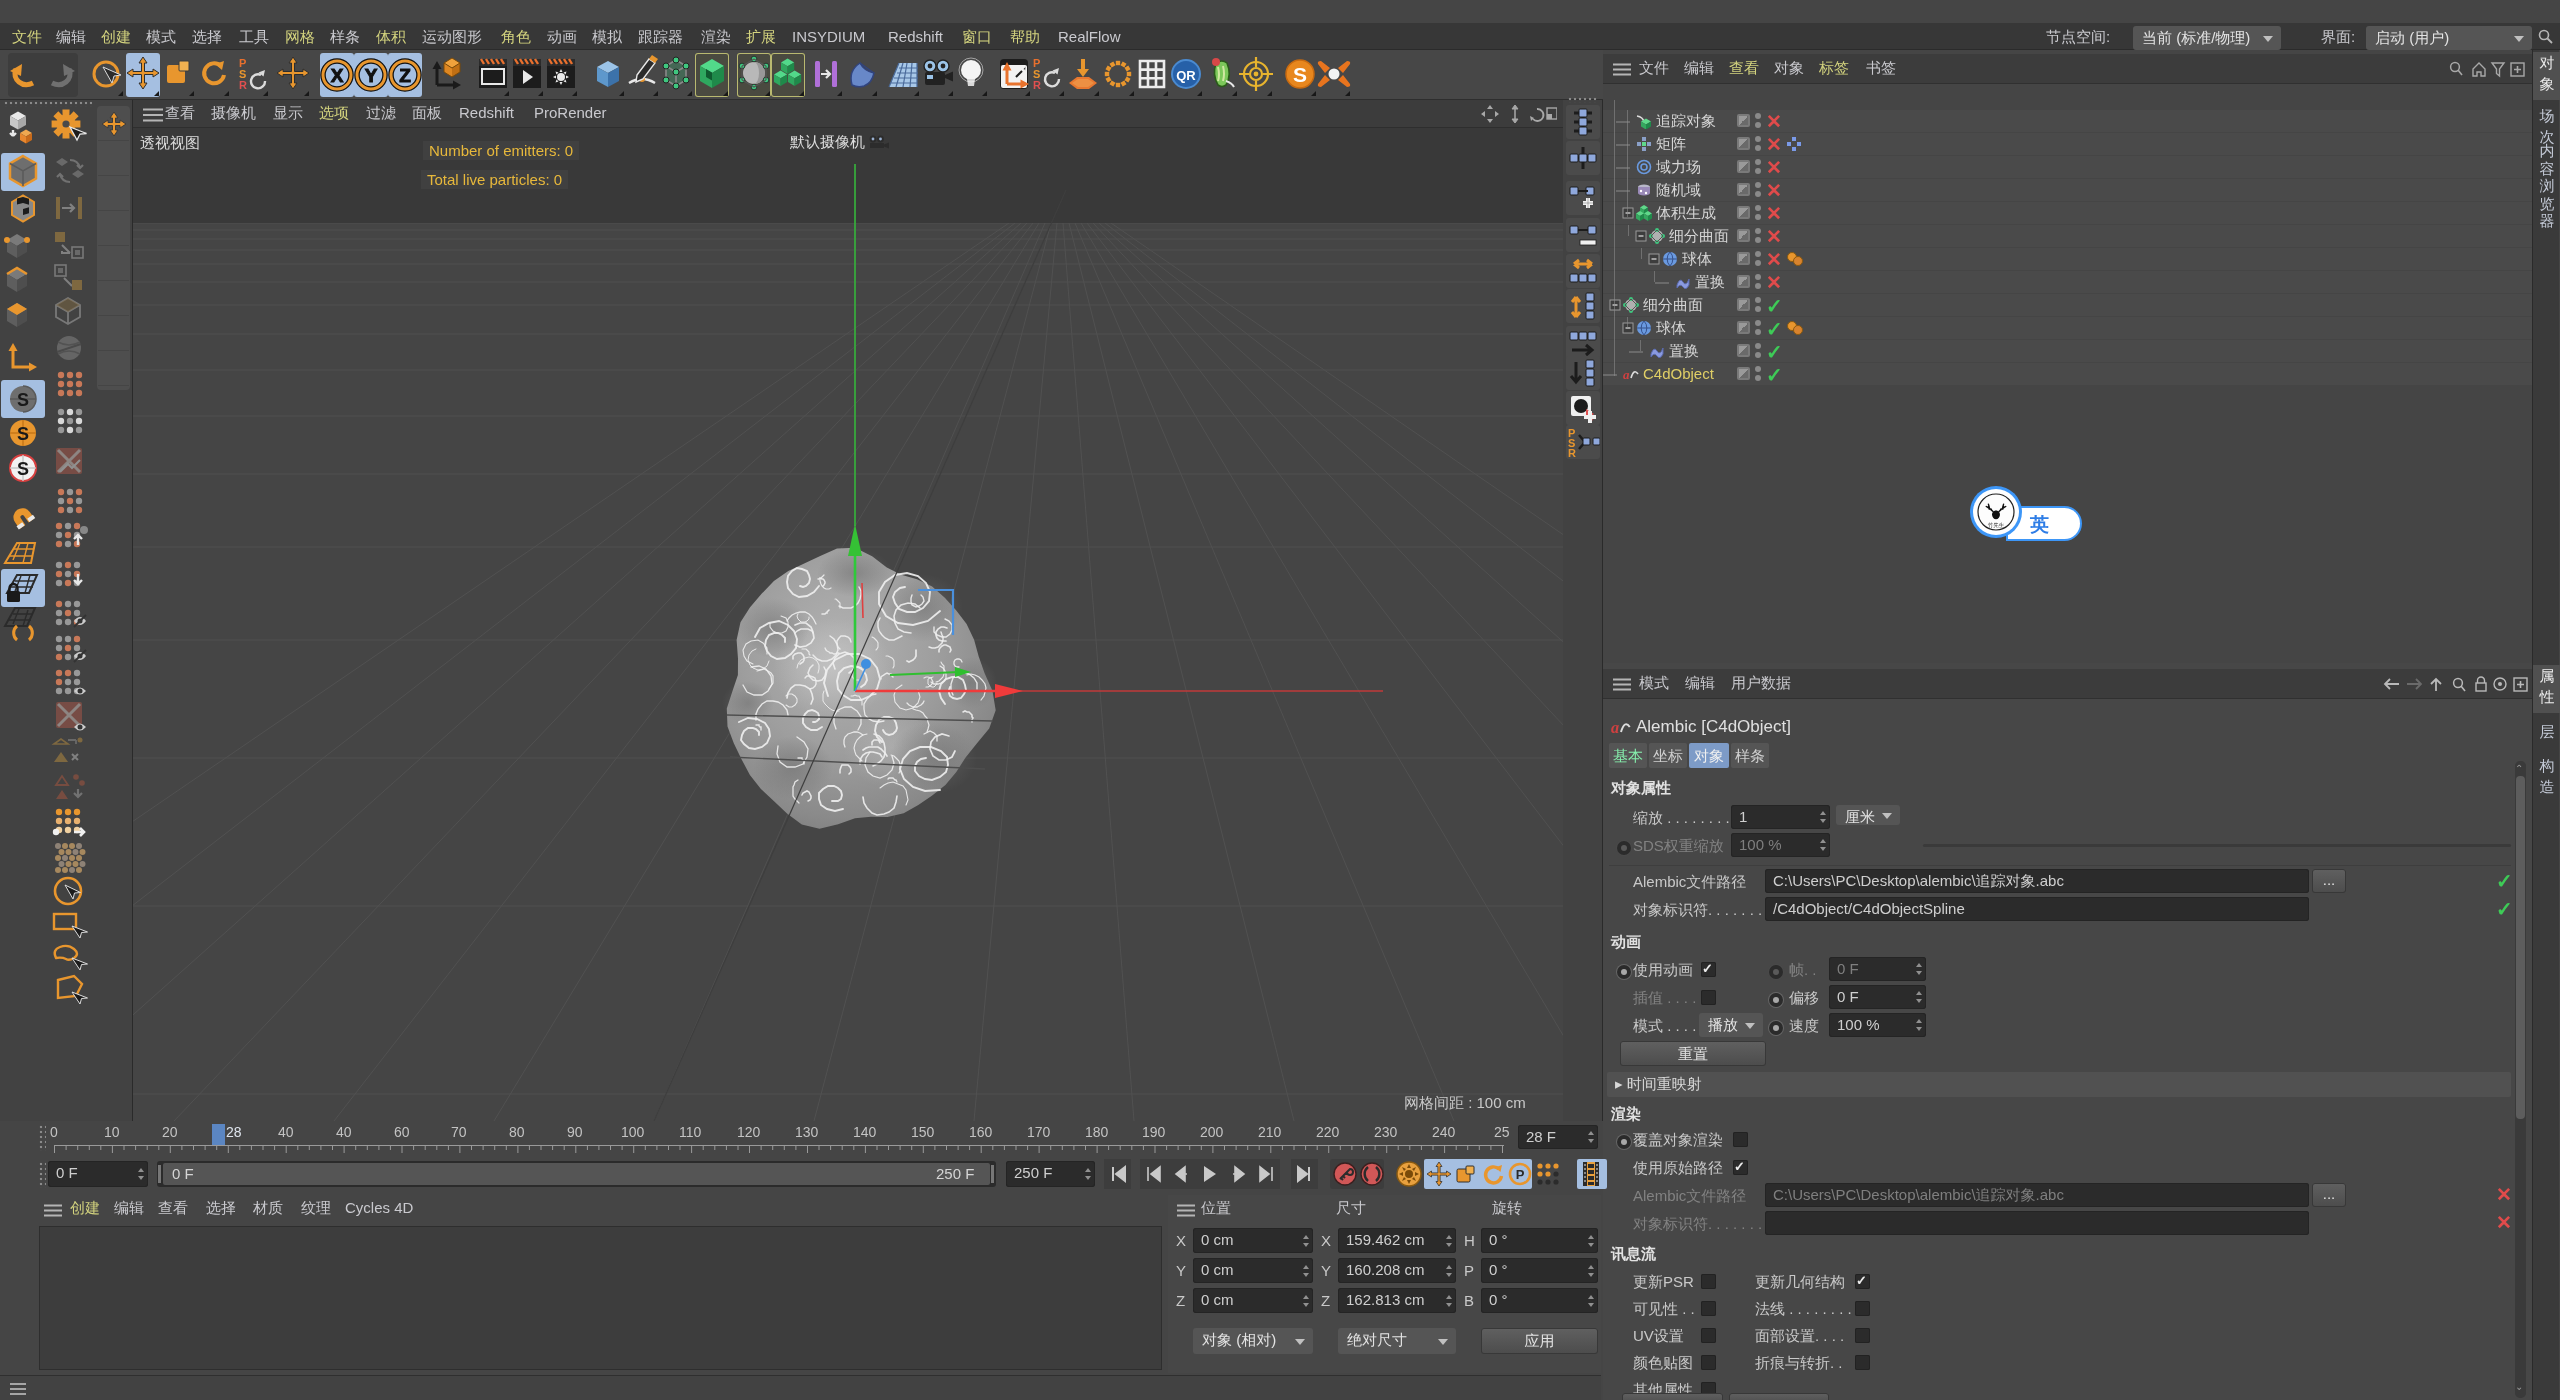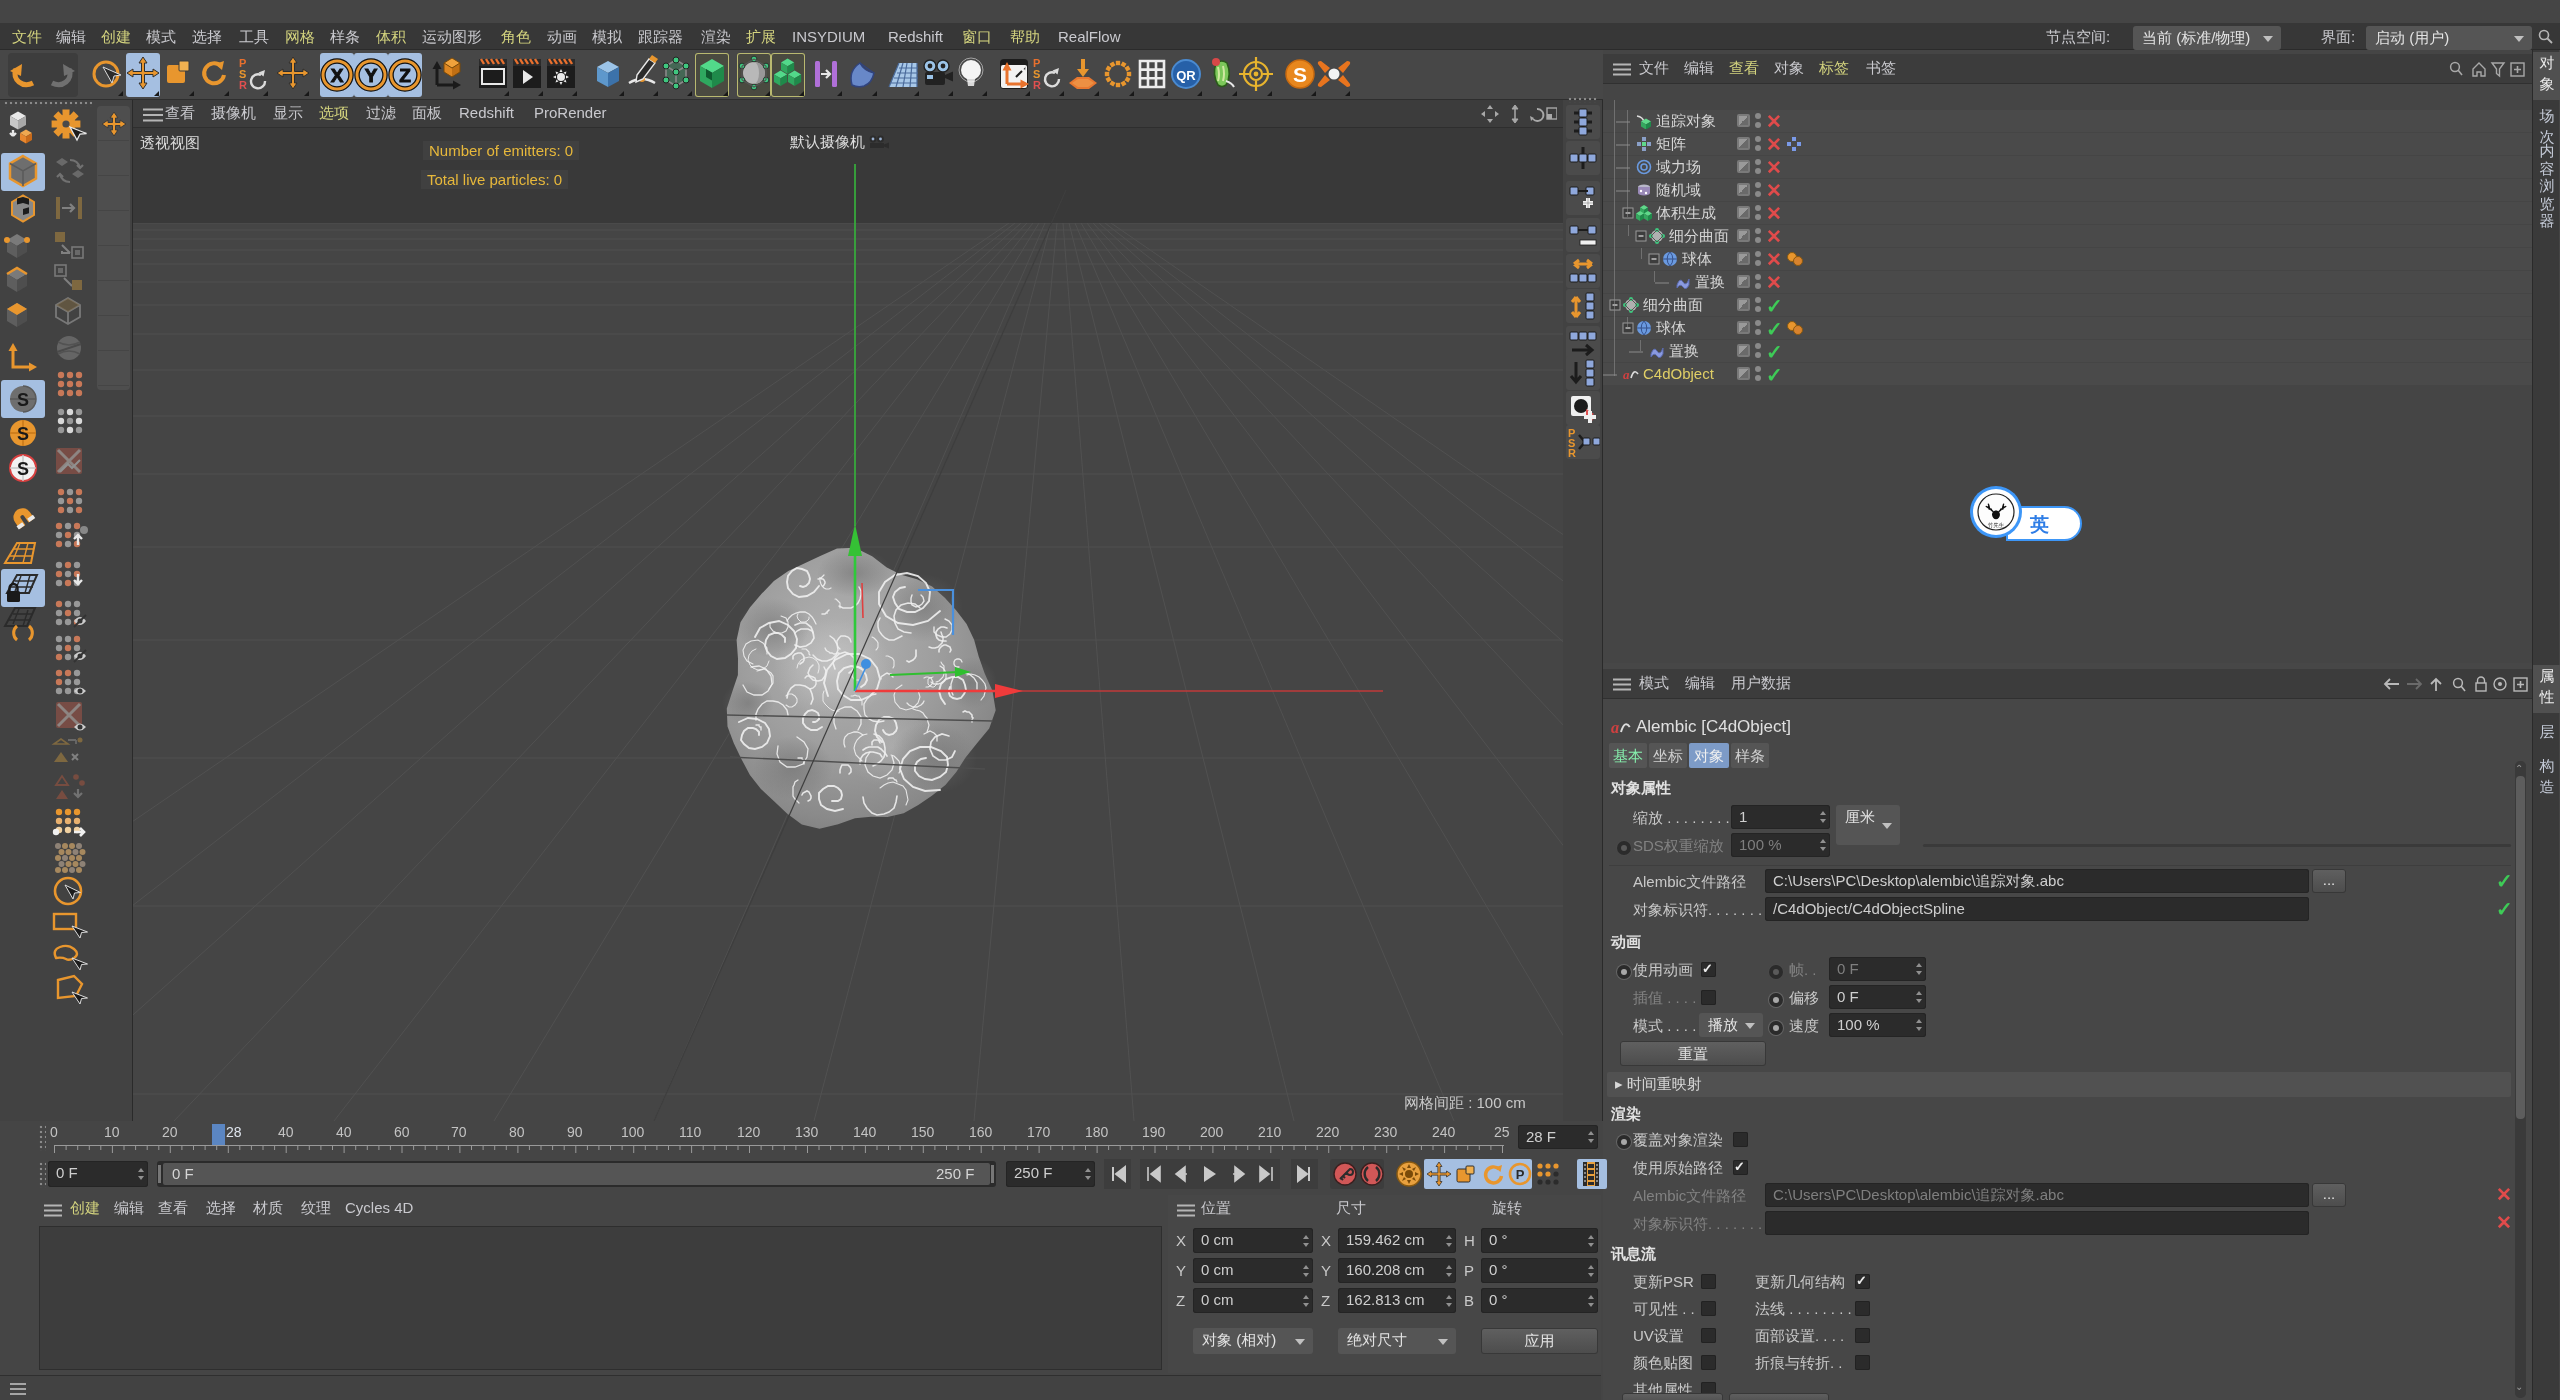--- a/index.html
+++ b/index.html
@@ -1400,21 +1400,21 @@
           <path d="M8 12 q3 -10 7 -4" stroke="#ddd" stroke-width="1.6" fill="none"></path>
         </svg>
 <span class="lbl" style="left:33px;top:44px;font-size:17px;color:#e0e0e0">Alembic [C4dObject]</span>
 <span class="abs" style="left:6px;top:70px;width:38px;height:25px;background:#555555;color:#86efac;font-size:15px;text-align:center;line-height:25px;border-radius:2px">基本</span>
 <span class="abs" style="left:46px;top:70px;width:38px;height:25px;background:#555555;color:#cfcfcf;font-size:15px;text-align:center;line-height:25px;border-radius:2px">坐标</span>
 <span class="abs" style="left:86px;top:70px;width:40px;height:25px;background:#7d9bc7;color:#f0f0f0;font-size:15px;text-align:center;line-height:25px;border-radius:2px">对象</span>
 <span class="abs" style="left:128px;top:70px;width:38px;height:25px;background:#555555;color:#cfcfcf;font-size:15px;text-align:center;line-height:25px;border-radius:2px">样条</span>
 <span class="lbl b" style="left:8px;top:106px">对象属性</span>
 <span class="lbl " style="left:30px;top:136px">缩放 . . . . . . . .</span>
 <span class="fld" style="left:128px;top:132px;width:99px;height:24px">1<i class="sp"></i></span>
-<span class="dd" style="left:233px;top:132px;width:64px;height:40px">厘米</span>
+<span class="dd" style="left:233px;top:132px;width:64px;height:20px">厘米</span>
 <span class="rd dim" style="left:14px;top:168px"></span>
 <span class="lbl dim" style="left:30px;top:164px">SDS权重缩放</span>
 <span class="fld dim" style="left:128px;top:160px;width:99px;height:24px">100 %<i class="sp"></i></span>
 <span class="abs" style="left:320px;top:171px;width:588px;height:3px;background:#3a3a3a;border-radius:2px"></span>
 <span class="abs" style="left:6px;top:192px;width:902px;height:1px;background:#3e3e3e"></span>
 <span class="lbl " style="left:30px;top:200px">Alembic文件路径</span>
 <span class="fld" style="left:162px;top:196px;width:544px;height:24px">C:\Users\PC\Desktop\alembic\追踪对象.abc</span>
 <span class="btn" style="left:709px;top:196px;width:34px;height:24px;line-height:22px">...</span>
 <span class="abs gchk" style="left:893px;top:196px">✓</span>
 <span class="lbl " style="left:30px;top:228px">对象标识符. . . . . . .</span>

